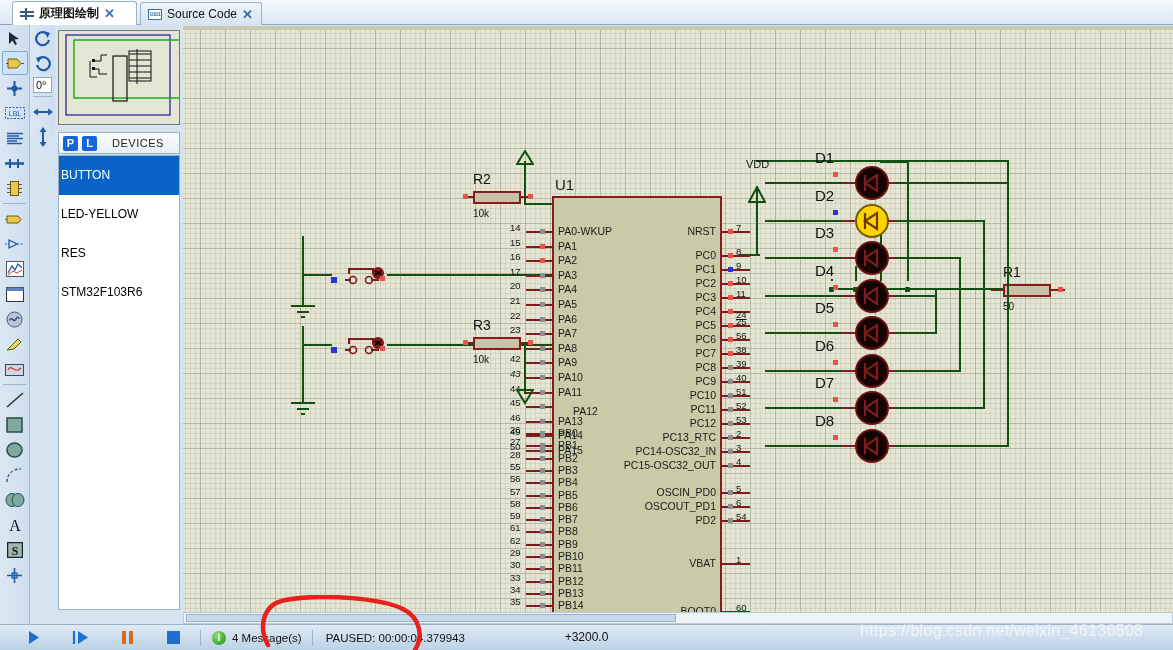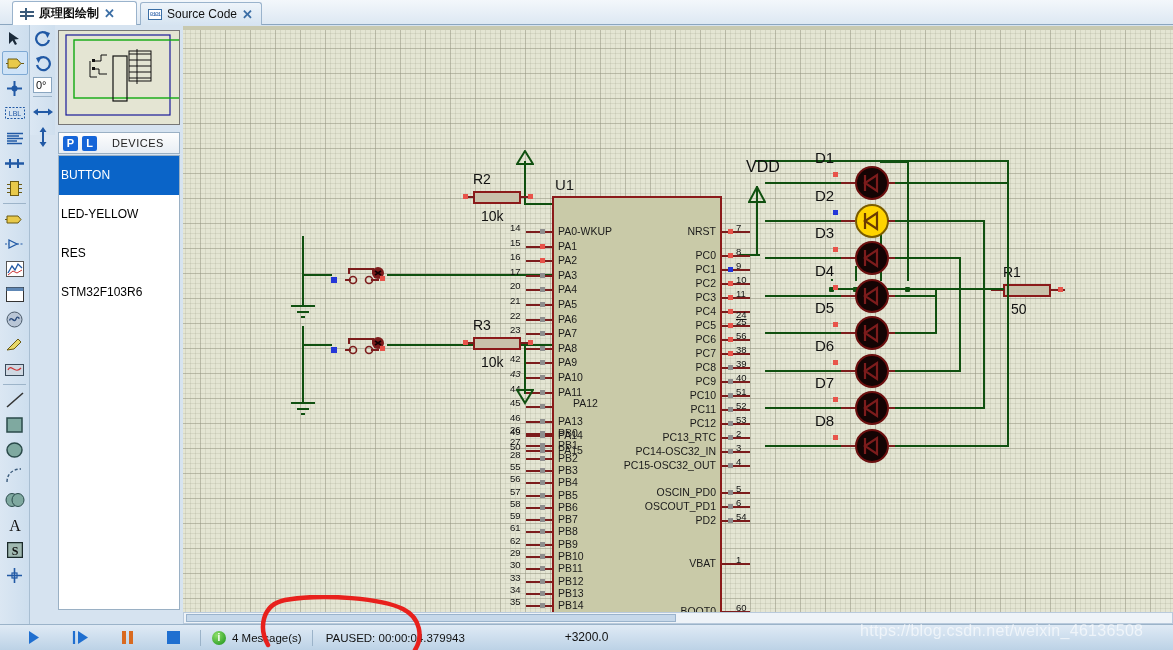--- a/index.html
+++ b/index.html
@@ -78,28 +78,28 @@
   .chipname{position:absolute;font-size:15px;color:#1a1a1a;}
   .pinlabelL{position:absolute;font-size:10.5px;color:#1a1a1a;white-space:nowrap;}
   .pinlabelR{position:absolute;font-size:10.5px;color:#1a1a1a;white-space:nowrap;text-align:right;}
   .pinnum{position:absolute;font-size:9.5px;color:#111;white-space:nowrap;}
   .pinsq{position:absolute;width:5px;height:5px;}
   .sq-red{background:#e8534a;} .sq-blue{background:#2436d8;} .sq-gray{background:#8e8e8e;}
 
   
   .res{position:absolute;width:48px;height:13px;background:#c9c2ab;border:2px solid #8b1a1a;}
   .reslabel{position:absolute;font-size:14px;color:#111;}
-  .resval{position:absolute;font-size:14px;color:#111;margin-left:8px;}
+  .resval{position:absolute;font-size:10px;color:#111;}
 
   .led{position:absolute;width:34px;height:34px;border-radius:50%;border:2px solid #6b0f0f;}
   .led.off{background:#140404;}
   .led.on{background:#ffd400;border-color:#7a5c00;}
   .ledlabel{position:absolute;font-size:15px;color:#111;}
   .gnd{position:absolute;}
-  .vddlab{position:absolute;font-size:16px;color:#111;}
+  .vddlab{position:absolute;font-size:11px;color:#111;}
 
   
   .statusbar{position:absolute;left:0;top:624px;width:1173px;height:26px;
     background:linear-gradient(#dfeaf5,#bcd2e6);border-top:1px solid #9bb3c9;
     display:flex;align-items:center;}
   .sbtn{width:30px;height:24px;display:flex;align-items:center;justify-content:center;cursor:pointer;}
   .sbsep{width:1px;height:16px;background:#9bb3c9;margin:0 5px;}
   .sbtext{font-size:11.5px;color:#111;}
   .msgicon{width:14px;height:14px;border-radius:50%;
     background:radial-gradient(circle at 35% 30%,#8ee06a,#168f16);
@@ -414,21 +414,21 @@
       <div class="pinsq sq-gray" style="left: 357px; top: 349px;"></div>
       <div class="pinnum" style="left: 327px; top: 342px; font-style: italic;">43</div>
       <div class="pinlabelL" style="left: 375px; top: 345px;">PA10</div>
       <div class="pinw" style="left: 343px; top: 365.6px; width: 26px;"></div>
       <div class="pinsq sq-gray" style="left: 357px; top: 363.6px;"></div>
       <div class="pinnum" style="left: 327px; top: 356.6px;">44</div>
       <div class="pinlabelL" style="left: 375px; top: 359.6px;">PA11</div>
       <div class="pinw" style="left: 343px; top: 380.2px; width: 26px;"></div>
       <div class="pinsq sq-gray" style="left: 357px; top: 378.2px;"></div>
       <div class="pinnum" style="left: 327px; top: 371.2px;">45</div>
-      <div class="pinlabelL" style="left: 375px; top: 371px; padding-left: 15px;">PA12</div>
+      <div class="pinlabelL" style="left: 375px; top: 379px; padding-left: 15px;">PA12</div>
       <div class="pinw" style="left: 343px; top: 394.8px; width: 26px;"></div>
       <div class="pinsq sq-gray" style="left: 357px; top: 392.8px;"></div>
       <div class="pinnum" style="left: 327px; top: 385.8px;">46</div>
       <div class="pinlabelL" style="left: 375px; top: 388.8px;">PA13</div>
       <div class="pinw" style="left: 343px; top: 409.4px; width: 26px;"></div>
       <div class="pinsq sq-gray" style="left: 357px; top: 407.4px;"></div>
       <div class="pinnum" style="left: 327px; top: 400.4px;">49</div>
       <div class="pinlabelL" style="left: 375px; top: 403.4px;">PA14</div>
       <div class="pinw" style="left: 343px; top: 424px; width: 26px;"></div>
       <div class="pinsq sq-gray" style="left: 357px; top: 422px;"></div>

